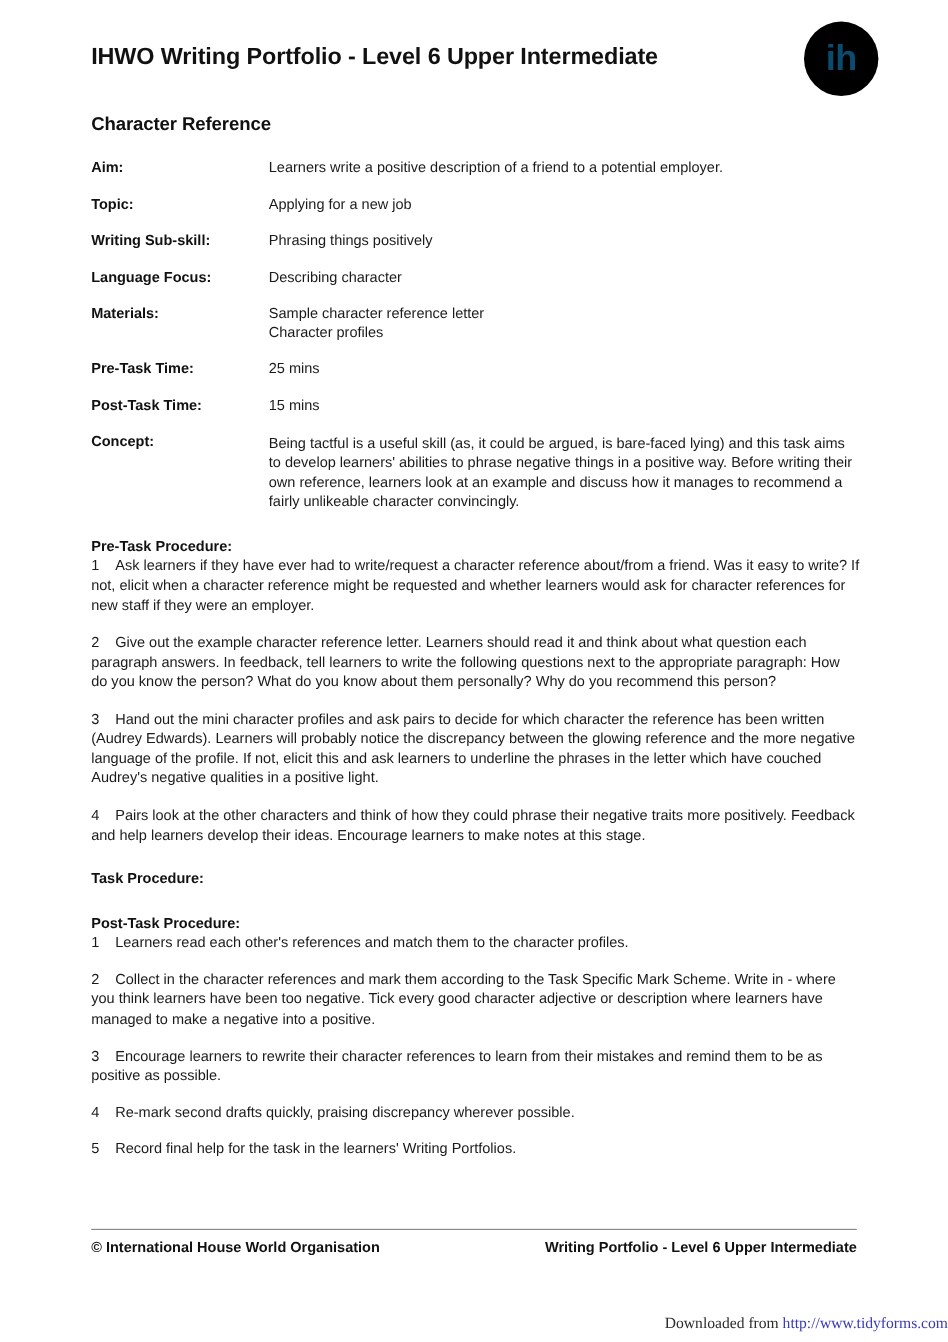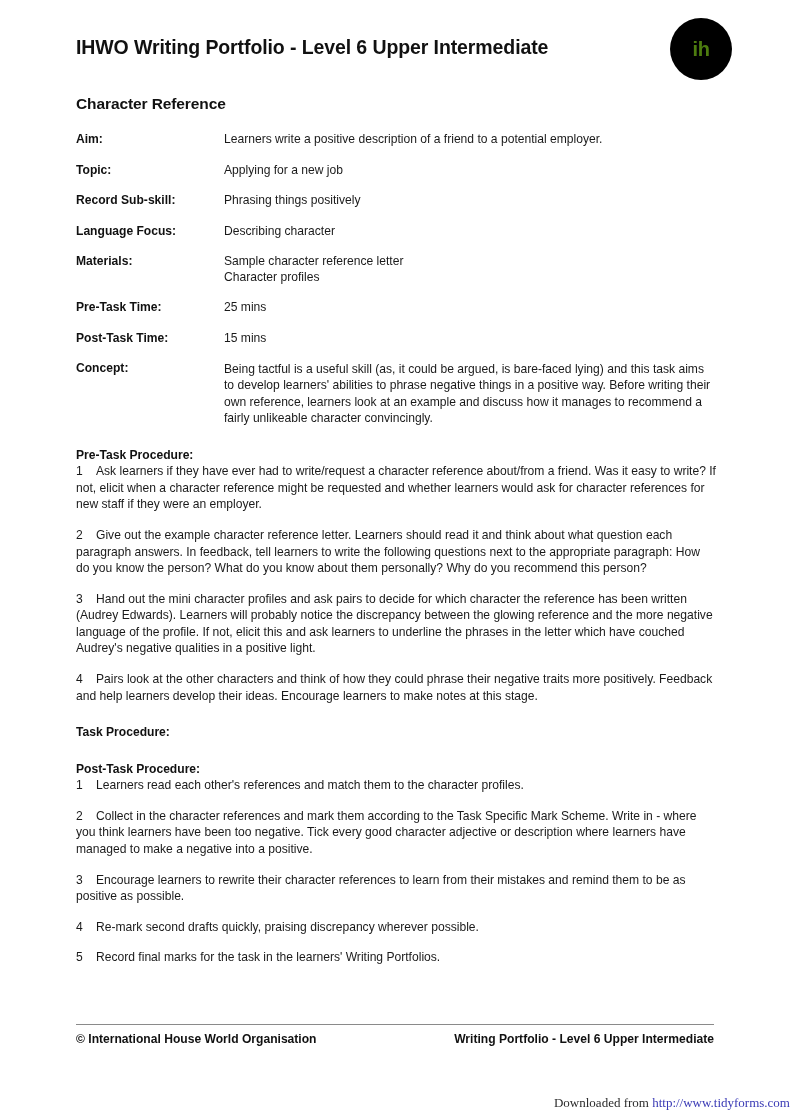--- a/index.html
+++ b/index.html
@@ -57,22 +57,22 @@
   }
   .logo-text {
     position: absolute;
     left: 0;
     top: 0;
     width: 62px;
     height: 62px;
     display: flex;
     align-items: center;
     justify-content: center;
-    color: #4d7c0f;
-    font-size: 20px;
+    color: #0c4a6e;
+    font-size: 30px;
     font-weight: bold;
     letter-spacing: -0.5px;
     font-family: "Liberation Sans", sans-serif;
   }
 
   
   .content {
     position: absolute;
     left: 76px;
     top: 95px;
@@ -213,21 +213,21 @@
       <tbody>
         <tr>
           <td class="label">Aim:</td>
           <td class="value">Learners write a positive description of a friend to a potential employer.</td>
         </tr>
         <tr>
           <td class="label">Topic:</td>
           <td class="value">Applying for a new job</td>
         </tr>
         <tr>
-          <td class="label">Record Sub-skill:</td>
+          <td class="label">Writing Sub-skill:</td>
           <td class="value">Phrasing things positively</td>
         </tr>
         <tr>
           <td class="label">Language Focus:</td>
           <td class="value">Describing character</td>
         </tr>
         <tr>
           <td class="label">Materials:</td>
           <td class="value">
             <span class="ml">Sample character reference letter</span>
@@ -260,21 +260,21 @@
     <div class="proc">
       <p class="proc-heading">Task Procedure:</p>
     </div>
 
     <div class="proc">
       <p class="proc-heading">Post-Task Procedure:</p>
       <p class="step"><span class="num">1</span><span>Learners read each other's references and match them to the character profiles.</span></p>
       <p class="step"><span class="num">2</span><span>Collect in the character references and mark them according to the </span><b>Task Specific Mark Scheme</b><span>. Write in - where you think learners have been too negative. Tick every good character adjective or description where learners have managed to make a negative into a positive.</span></p>
       <p class="step"><span class="num">3</span><span>Encourage learners to rewrite their character references to learn from their mistakes and remind them to be as positive as possible.</span></p>
       <p class="step"><span class="num">4</span><span>Re-mark second drafts quickly, praising discrepancy wherever possible.</span></p>
-      <p class="step"><span class="num">5</span><span>Record final marks for the task in the learners' </span><b>Writing Portfolios</b><span>.</span></p>
+      <p class="step"><span class="num">5</span><span>Record final help for the task in the learners' </span><b>Writing Portfolios</b><span>.</span></p>
     </div>
 
   </div>
 
   <div class="footer">
     <hr class="footer-rule">
     <div class="footer-row">
       <span class="footer-left">© International House World Organisation</span>
       <span class="footer-right">Writing Portfolio - Level 6 Upper Intermediate</span>
     </div>

